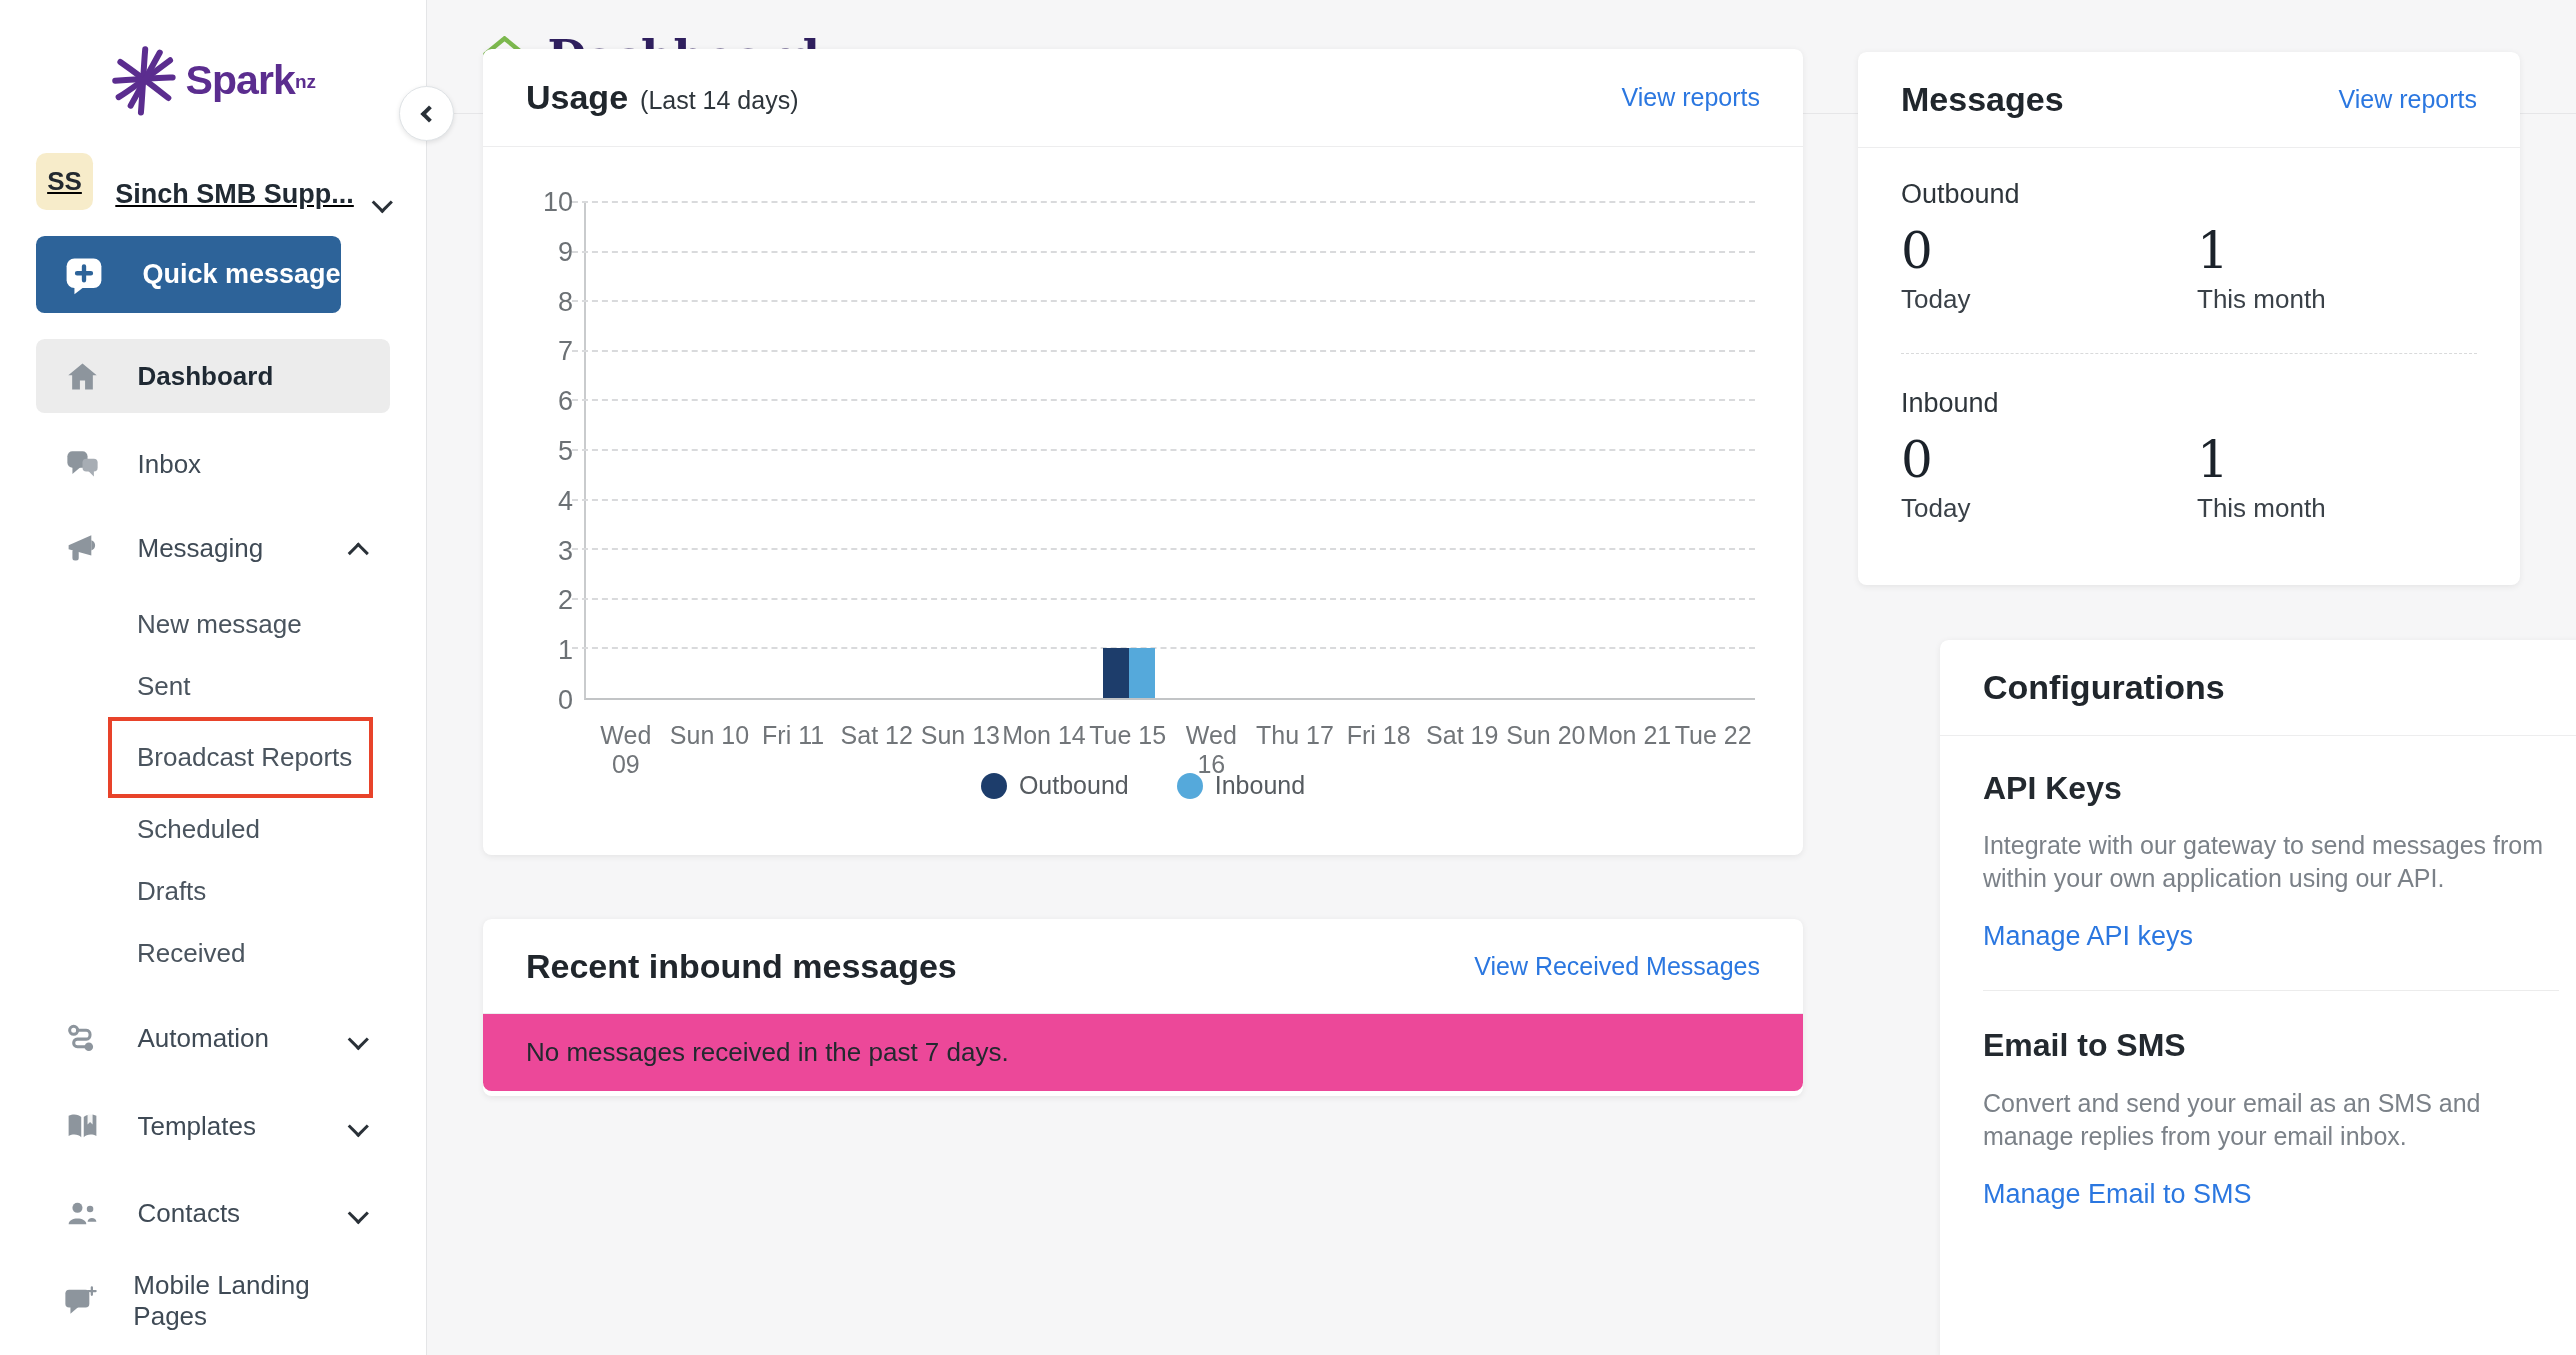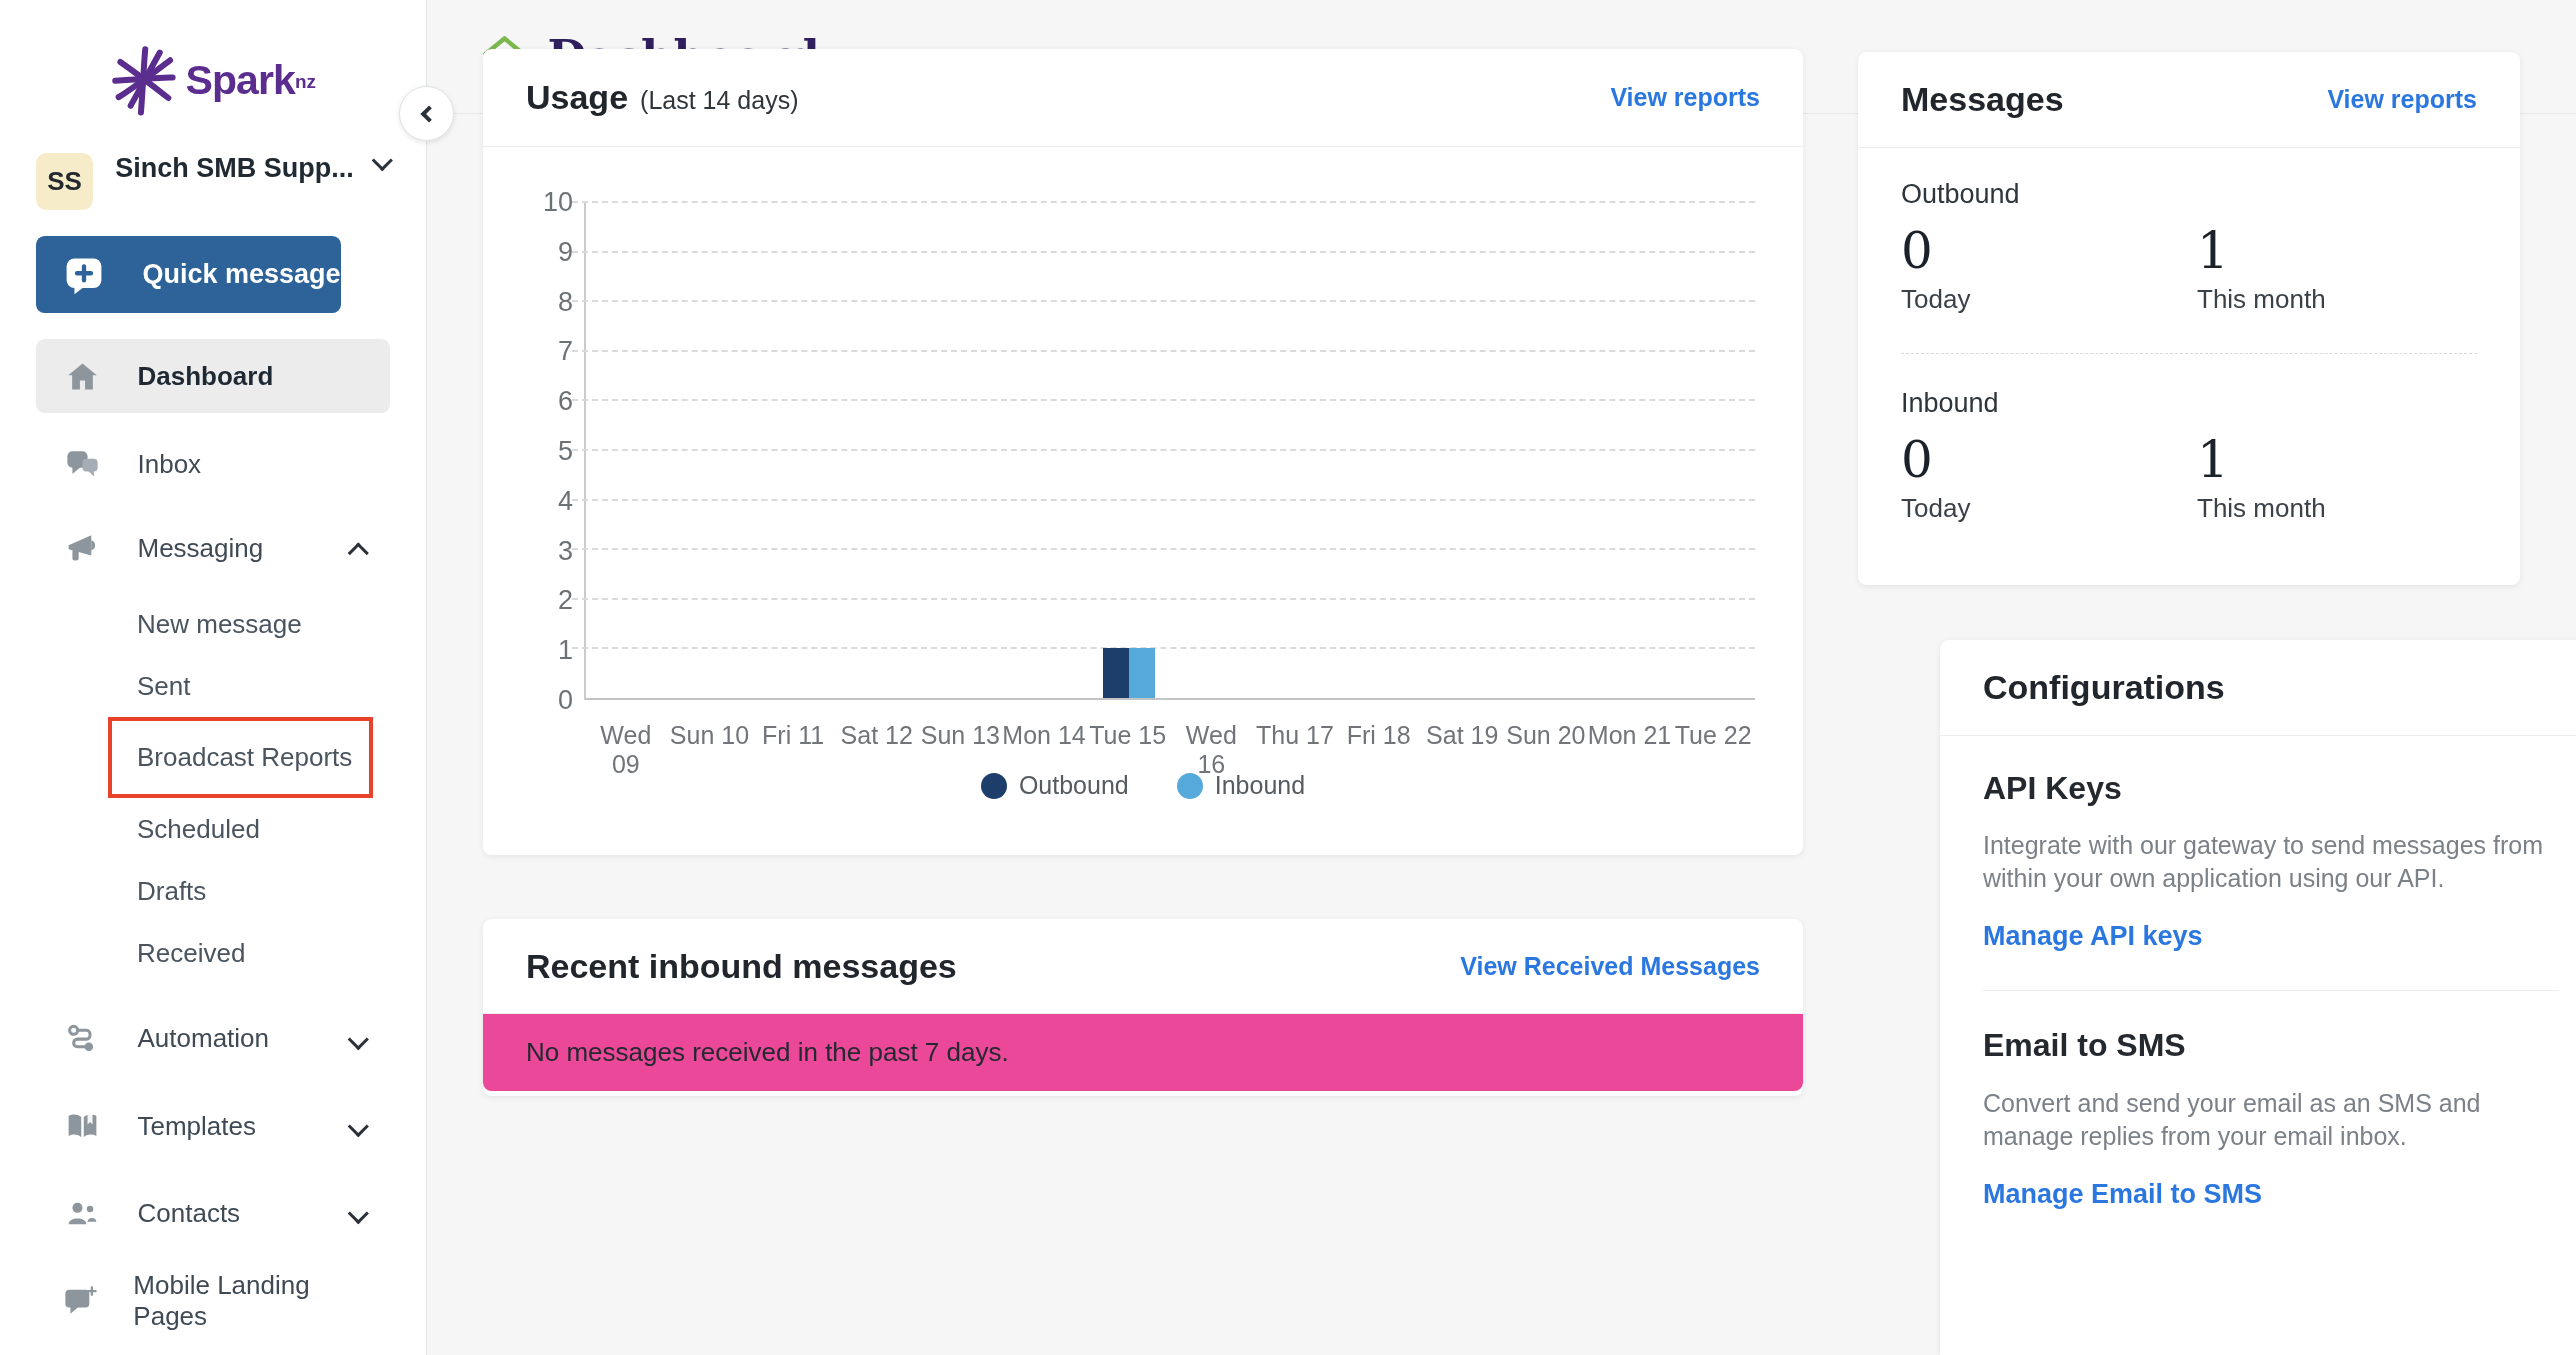--- a/index.html
+++ b/index.html
@@ -6,21 +6,21 @@
   html,body { width:2576px; height:1356px; overflow:hidden;
     font-family:"Liberation Sans", sans-serif; background:#f6f6f7; }
 
   
   .sidebar { position:absolute; left:0; top:0; width:427px; height:1356px;
     background:#ffffff; border-right:1.7px solid #e4e5e7; }
   .logo-row { display:flex; align-items:center; justify-content:center;
     padding-top:40px; height:120px; gap:8.6px; }
   .logo-text { font-size:41px; font-weight:bold; color:#5b2d8f; letter-spacing:-0.9px; }
   .logo-sup { font-size:19px; font-weight:bold; color:#5b2d8f; vertical-align:super; }
-  .account-row { display:flex; align-items:flex-start; margin:33px 36px 0 36px; cursor:pointer; }
+  .account-row { display:flex; align-items:flex-end; margin:33px 36px 0 36px; cursor:pointer;text-decoration:underline; }
   .avatar { width:57px; height:57px; border-radius:10.3px; background:#f7ecca;
     display:flex; align-items:center; justify-content:center;
     font-size:26px; font-weight:bold; color:#23292f; }
   .account-name { margin-left:22.3px; font-size:27px; font-weight:bold; color:#212a33;
     flex:1; white-space:nowrap; overflow:hidden; }
   .chev { width:14.6px; height:14.6px; border-right:3.4px solid #2a3138; border-bottom:3.4px solid #2a3138;
     display:inline-block; }
   .chev.down { transform:rotate(45deg); }
   .chev.up   { transform:rotate(-135deg); margin-top:8.6px; }
   .chev.left { transform:rotate(135deg); }
@@ -53,21 +53,21 @@
     background:#ffffff; border:1.7px solid #dfe3e6; box-shadow:0 1.7px 5.2px rgba(0,0,0,.10);
     display:flex; align-items:center; justify-content:center; cursor:pointer; z-index:6; }
   .collapse-btn .chev { width:12px; height:12px; border-width:4.3px; margin-left:5.2px; }
 
   .card { position:absolute; background:#ffffff; border-radius:8.6px;
     box-shadow:0 1.7px 6.9px rgba(0,0,0,.07); }
   .card-header { height:98px; display:flex; align-items:center; justify-content:space-between;
     padding:0 43px; border-bottom:1.7px solid #ededee; }
   .card-title { font-size:34px; font-weight:600; color:#20262c; }
   .card-sub { font-size:25px; color:#2e353b; margin-left:12px; }
-  .link { font-size:25px; color:#2b77e0; cursor:pointer; text-decoration:none; font-weight:700; }
+  .link { font-size:25px; color:#2b77e0; cursor:pointer; text-decoration:none; font-weight:400; }
 
   
   .usage-card { left:54px; top:49px; width:1320px; height:806px; }
   .ylabels { position:absolute; left:26px; top:153px; width:64px; height:498px; }
   .ytick { position:absolute; right:0; transform:translateY(50%); font-size:27px; color:#6c7175; }
   .plot { position:absolute; left:101px; top:153px; width:1171px; height:498px;
     border-left:2.6px solid #c9cbcd; border-bottom:2.6px solid #c2c4c6; }
   .gridline { position:absolute; left:-13.7px; right:0; height:0;
     border-top:2.6px dashed #d9dadc; transform:translateY(0.9px); }
   .cols { position:absolute; left:0; top:0; right:0; bottom:0; display:flex; }

